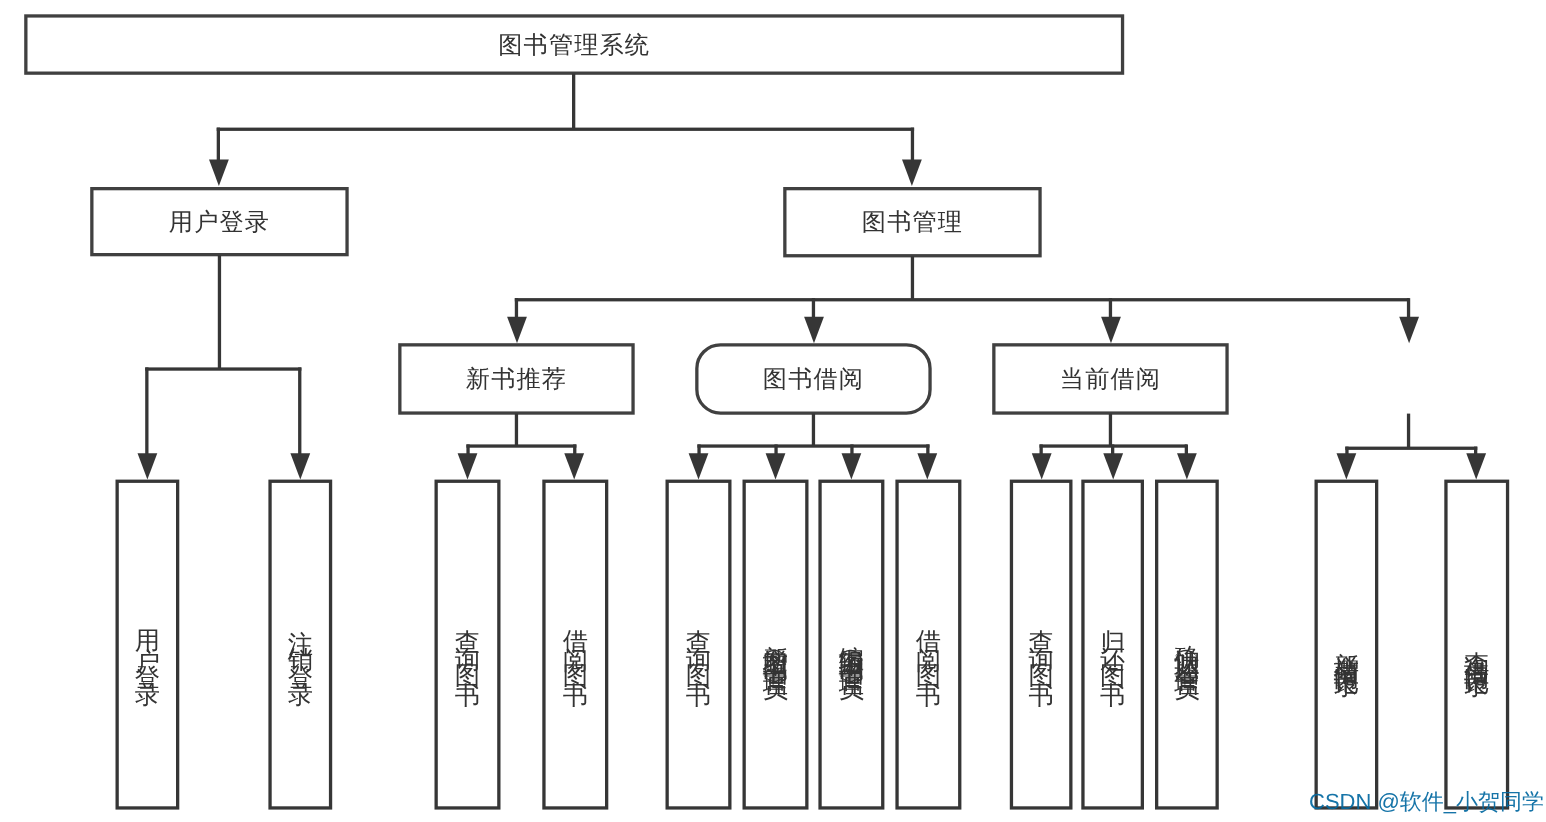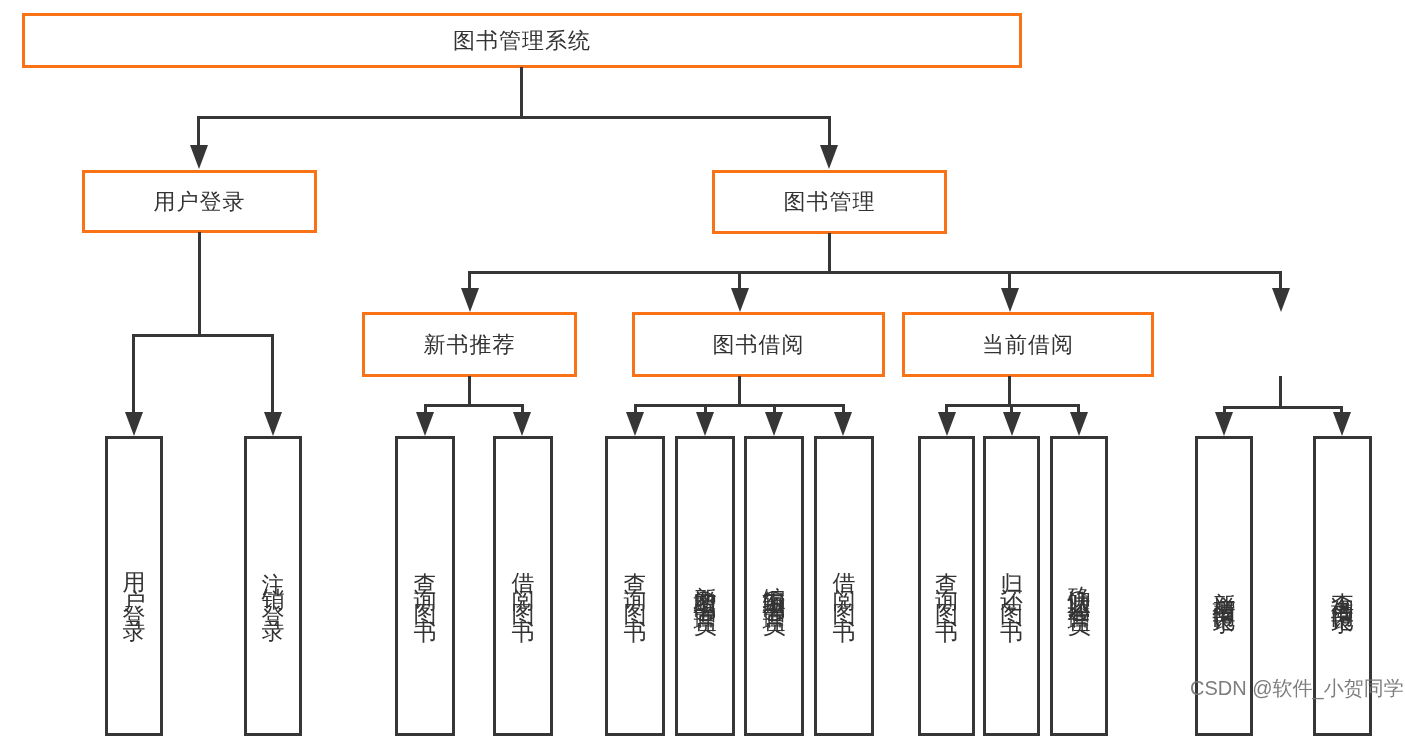--- a/index.html
+++ b/index.html
@@ -2,58 +2,58 @@
 <html><head>
 <meta charset="utf-8">
 <style>
   html,body{margin:0;padding:0;background:#ffffff;}
   #canvas{
     position:relative;width:1405px;height:747px;background:#ffffff;overflow:hidden;
     font-family:"Liberation Sans","DejaVu Sans",sans-serif;
   }
   .node{
     position:absolute;box-sizing:border-box;background:#ffffff;
-    border:3px solid #f97316;display:flex;align-items:center;justify-content:center;
+    border:3px solid #404040;display:flex;align-items:center;justify-content:center;
     font-size:22px;color:#333333;letter-spacing:1px;white-space:nowrap;
   }
   .leaf{
     position:absolute;box-sizing:border-box;background:#ffffff;
     border:3px solid #363636;display:flex;align-items:center;justify-content:center;
     top:436px;height:300px;
   }
   .leaf span{
     writing-mode:vertical-rl;text-orientation:mixed;
     font-size:23px;color:#333333;letter-spacing:16px;line-height:1;
   }
   .leaf span.long{letter-spacing:4px;}
   .vline{position:absolute;width:3px;background:#363636;}
   .hline{position:absolute;height:3px;background:#363636;}
   .arrowhead{
     position:absolute;width:0;height:0;
     border-left:9px solid transparent;border-right:9px solid transparent;
     border-top:24px solid #363636;
   }
   .watermark{
-    position:absolute;left:1190px;top:675px;z-index:10;
-    font-size:20px;color:#737373;opacity:.92;white-space:nowrap;
+    position:absolute;left:1190px;top:715px;z-index:10;
+    font-size:20px;color:#0369a1;opacity:.92;white-space:nowrap;
   }
 </style>
 </head>
 <body>
 
 <div id="canvas">
 
   <div class="node" style="left:22px;top:13px;width:1000px;height:55px;">图书管理系统</div>
 
   <div class="node" style="left:82px;top:170px;width:235px;height:63px;">用户登录</div>
   <div class="node" style="left:362px;top:312px;width:215px;height:65px;">新书推荐</div>
 
   <div class="node" style="left:712px;top:170px;width:235px;height:64px;">图书管理</div>
-  <div class="node" style="left:632px;top:312px;width:253px;height:65px;">图书借阅</div>
-  <div class="node" style="left:902px;top:312px;width:252px;height:65px;">当前借阅</div>
+  <div class="node" style="left:632px;top:312px;width:215px;height:65px;border-radius:23px;">图书借阅</div>
+  <div class="node" style="left:902px;top:312px;width:215px;height:65px;">当前借阅</div>
 
   <div class="leaf" style="left:105px;width:58px;">
     <span>用户登录</span>
     </div>
   <div class="leaf" style="left:244px;width:58px;">
     <span>注销登录</span>
     </div>
 
   <div class="leaf" style="left:395px;width:60px;">
     <span>查询图书</span>

